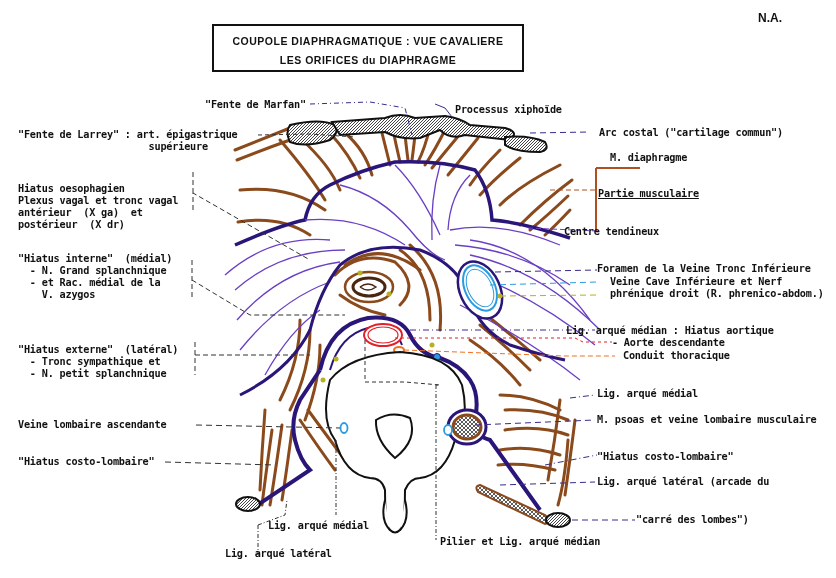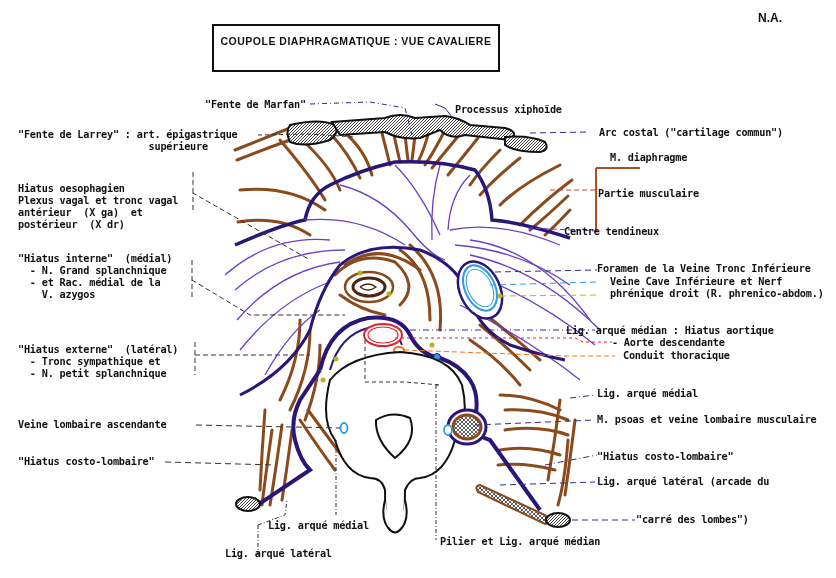--- a/index.html
+++ b/index.html
@@ -1,29 +1,30 @@
 <!DOCTYPE html>
 <html><head>
 <meta charset="utf-8">
 <style>
   html,body{margin:0;padding:0;background:#ffffff;}
   body{width:836px;height:578px;position:relative;overflow:hidden;font-family:"DejaVu Sans Mono","Liberation Mono",monospace;color:#111;}
-  .title-box{position:absolute;left:212px;top:24px;width:288px;height:48px;border:2px solid #111;box-sizing:border-box;text-align:center;font-family:"Liberation Sans",sans-serif;font-size:10.5px;font-weight:bold;letter-spacing:0.5px;}
+  .title-box{position:absolute;left:212px;top:24px;width:312px;height:48px;border:2px solid #111;box-sizing:border-box;text-align:center;font-family:"Liberation Sans",sans-serif;font-size:10.5px;font-weight:bold;letter-spacing:0.5px;}
   .title-box .l1{position:absolute;left:0;right:0;top:9px;}
   .title-box .l2{position:absolute;left:0;right:0;top:28px;}
   .author{position:absolute;left:758px;top:11px;font-family:"Liberation Sans",sans-serif;font-size:12px;font-weight:bold;}
   .lbl{position:absolute;font-size:10.2px;font-weight:bold;line-height:12px;white-space:pre;letter-spacing:-0.2px;}
   svg.diagram{position:absolute;left:0;top:0;}
 </style>
 </head>
 <body>
 
 <div class="author">N.A.</div>
 <div class="title-box">
   <div class="l1">COUPOLE  DIAPHRAGMATIQUE  :  VUE  CAVALIERE</div>
+  <div class="l2">LES ORIFICES  du  DIAPHRAGME</div>
 </div>
 
 <svg class="diagram" width="836" height="578" viewBox="0 0 836 578">
   <defs>
     <pattern id="hatch" width="3" height="3" patternUnits="userSpaceOnUse">
       <rect width="3" height="3" fill="#fff"></rect>
       <path d="M0,3 L3,0" stroke="#444" stroke-width="1"></path>
     </pattern>
     <pattern id="cross" width="4" height="4" patternUnits="userSpaceOnUse">
       <rect width="4" height="4" fill="#fff"></rect>
@@ -207,21 +208,21 @@
   - N. petit splanchnique</div>
 <div class="lbl" style="left:18px;top:419px;">Veine lombaire ascendante</div>
 <div class="lbl" style="left:18px;top:456px;">"Hiatus costo-lombaire"</div>
 <div class="lbl" style="left:268px;top:520px;">Lig. arqué médial</div>
 <div class="lbl" style="left:225px;top:548px;">Lig. arqué latéral</div>
 <div class="lbl" style="left:440px;top:536px;">Pilier et Lig. arqué médian</div>
 
 <div class="lbl" style="left:455px;top:104px;">Processus xiphoïde</div>
 <div class="lbl" style="left:599px;top:127px;">Arc costal ("cartilage commun")</div>
 <div class="lbl" style="left:566px;top:152px;padding-left:44px;">M. diaphragme</div>
-<div class="lbl" style="left:598px;top:188px;">Partie musculaire</div>
+<div class="lbl" style="left:598px;top:188px;text-decoration:underline;">Partie musculaire</div>
 <div class="lbl" style="left:564px;top:226px;">Centre tendineux</div>
 <div class="lbl" style="left:597px;top:263px;">Foramen de la Veine Tronc Inférieure</div>
 <div class="lbl" style="left:610px;top:276px;">Veine Cave Inférieure et Nerf
 phrénique droit (R. phrenico-abdom.)</div>
 <div class="lbl" style="left:566px;top:325px;">Lig. arqué médian : Hiatus aortique</div>
 <div class="lbl" style="left:612px;top:337px;">- Aorte descendante</div>
 <div class="lbl" style="left:623px;top:350px;">Conduit thoracique</div>
 <div class="lbl" style="left:597px;top:388px;">Lig. arqué médial</div>
 <div class="lbl" style="left:597px;top:414px;">M. psoas et veine lombaire musculaire</div>
 <div class="lbl" style="left:597px;top:451px;">"Hiatus costo-lombaire"</div>

